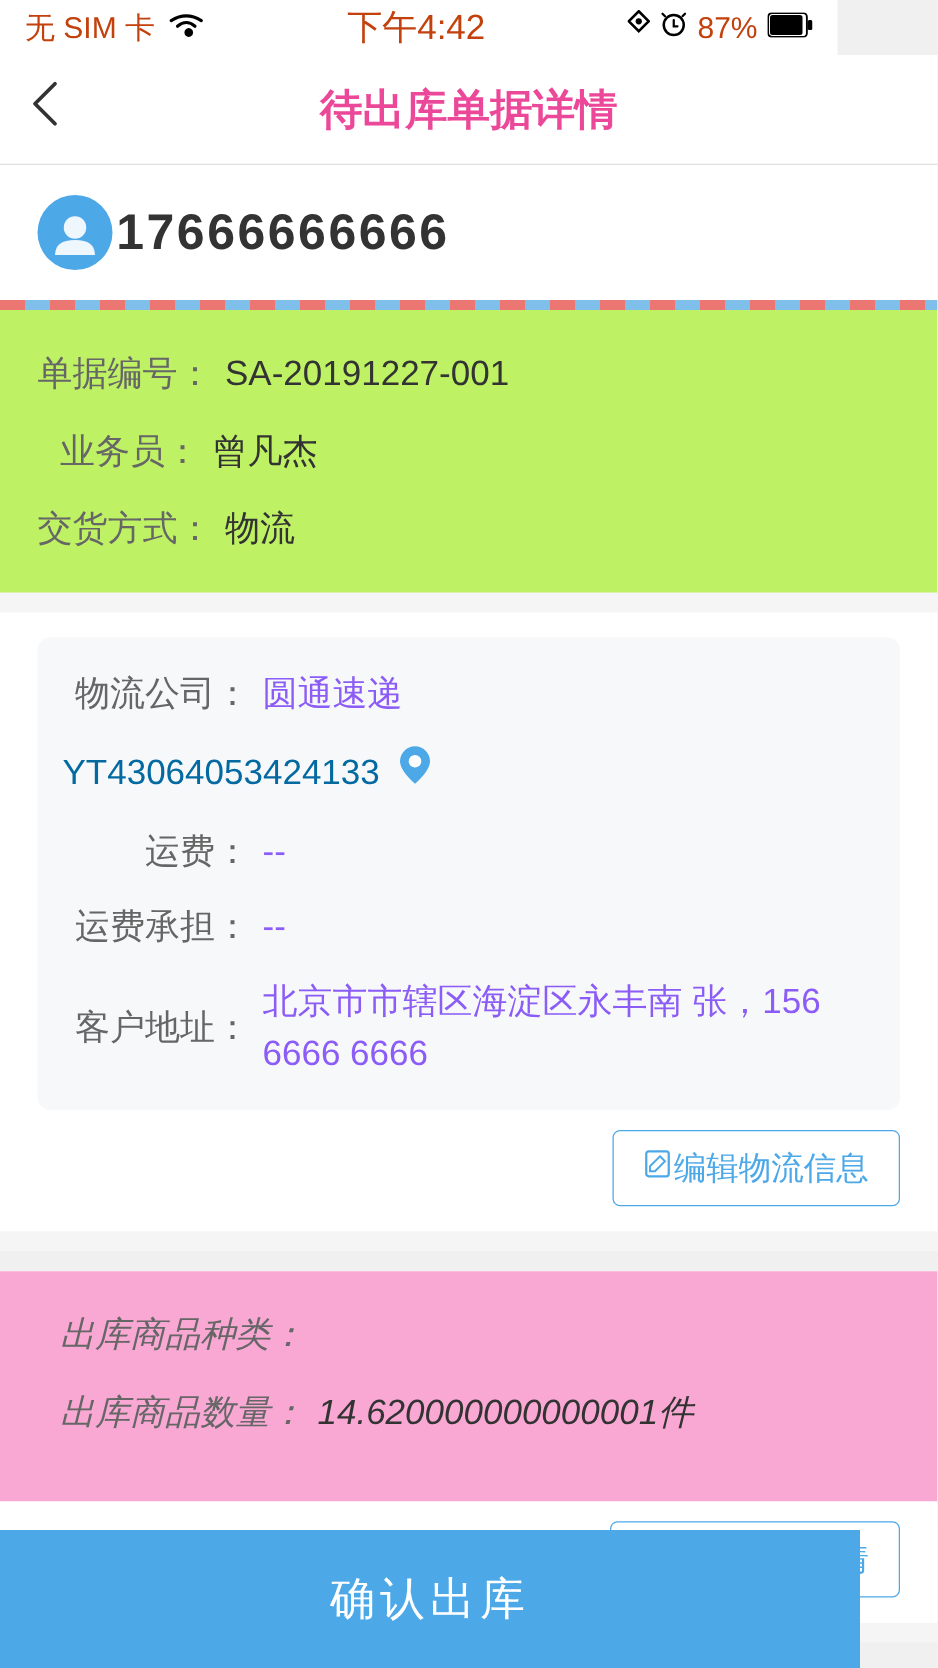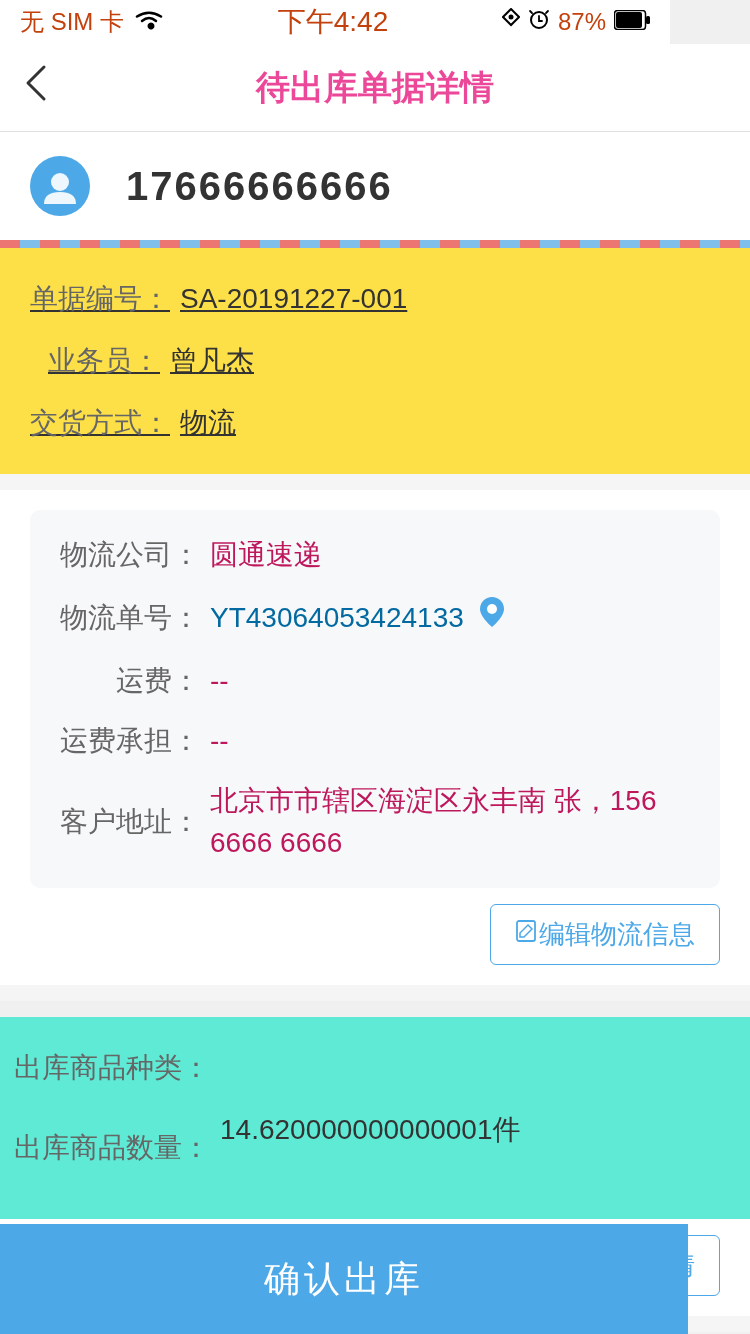--- a/index.html
+++ b/index.html
@@ -71,21 +71,21 @@
       background: #f5f5f5;
       padding-bottom: 120px;
     }
 
     
     .customer-card {
       background: #fff;
       padding: 24px 30px;
       display: flex;
       align-items: center;
-      gap: 36px;
+      gap: 3px;
       margin-bottom: 0;
     }
     .avatar-circle {
       width: 60px;
       height: 60px;
       border-radius: 50%;
       background: #4da8e8;
       display: flex;
       align-items: center;
       justify-content: center;
@@ -106,24 +106,23 @@
       background: repeating-linear-gradient(
         90deg,
         #e8403a 0px, #e8403a 20px,
         #4da8e8 20px, #4da8e8 40px
       );
       opacity: 0.7;
     }
 
     
     .info-section {
-      background: #fde047;
+      background: #bef264;
       padding: 30px 30px;
       margin-bottom: 16px;
-      text-decoration: underline;
     }
     .info-row {
       display: flex;
       align-items: flex-start;
       margin-bottom: 20px;
       line-height: 1.5;
     }
     .info-row:last-child { margin-bottom: 0; }
     .info-label {
       color: #666;
@@ -154,21 +153,21 @@
     }
     .logistics-row:last-child { margin-bottom: 0; }
     .logistics-label {
       color: #666;
       min-width: 160px;
       text-align: right;
       padding-right: 10px;
       flex-shrink: 0;
     }
     .logistics-value {
-      color: #be185d;
+      color: #8b5cf6;
       flex: 1;
       line-height: 1.5;
     }
     .logistics-number {
       color: #0369a1;
       display: flex;
       align-items: center;
       gap: 14px;
     }
     .location-icon {
@@ -191,23 +190,24 @@
       padding: 12px 24px;
       font-size: 26px;
       display: flex;
       align-items: center;
       cursor: pointer;
       background: #fff;
     }
 
     
     .goods-section {
-      background: #5eead4;
-      padding: 30px 14px;
+      background: #f9a8d4;
+      padding: 30px 48px;
       margin-bottom: 16px;
+      font-style: italic;
     }
     .goods-section .info-row {
       margin-bottom: 20px;
     }
 
     
     .view-detail-btn {
       display: flex;
       justify-content: flex-end;
       padding: 0 30px 20px 30px;
@@ -326,21 +326,20 @@
     </div>
   </div>
 
   <div style="background:#fff; padding-top:20px; margin-bottom:0;">
     <div class="logistics-card">
       <div class="logistics-row">
         <span class="logistics-label">物流公司：</span>
         <span class="logistics-value">圆通速递</span>
       </div>
       <div class="logistics-row">
-        <span class="logistics-label">物流单号：</span>
         <span class="logistics-value logistics-number">
           <span>YT43064053424133</span>
           <span class="location-icon">
             <svg width="28" height="34" viewBox="0 0 28 34" fill="none">
               <path d="M14 2 C7.4 2 2 7.4 2 14 C2 22 14 32 14 32 C14 32 26 22 26 14 C26 7.4 20.6 2 14 2Z" fill="#4da8e8"></path>
               <circle cx="14" cy="14" r="5" fill="#fff"></circle>
             </svg>
           </span>
         </span>
       </div>
@@ -372,21 +371,21 @@
   </div>
 
   <div class="section-divider"></div>
 
   <div style="background:#fff; padding-bottom: 0;">
     <div class="goods-section">
       <div class="info-row">
         <span class="info-label" style="min-width:200px;">出库商品种类：</span>
       </div>
       <div class="info-row">
-        <span class="info-label" style="min-width:200px;margin-top:18px;">出库商品数量：</span>
+        <span class="info-label" style="min-width:200px;">出库商品数量：</span>
         <span class="info-value">14.620000000000001件</span>
       </div>
     </div>
 
     <div class="view-detail-btn">
       <button class="btn-outline">
         <span>
           <svg width="26" height="24" viewBox="0 0 26 24" fill="none">
             <rect x="1" y="1" width="24" height="22" rx="2" stroke="#4da8e8" stroke-width="1.8" fill="none"></rect>
             <line x1="6" y1="7" x2="20" y2="7" stroke="#4da8e8" stroke-width="1.8" stroke-linecap="round"></line>

